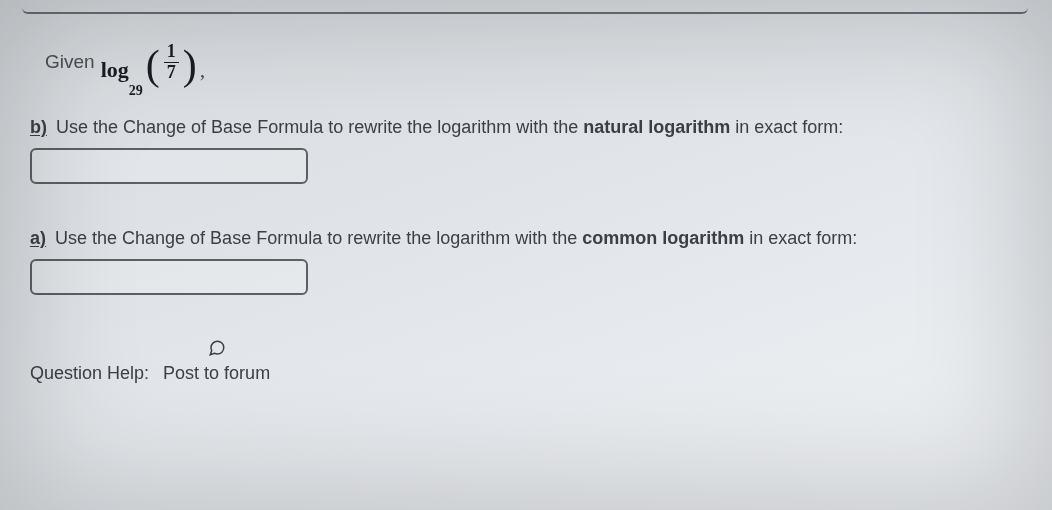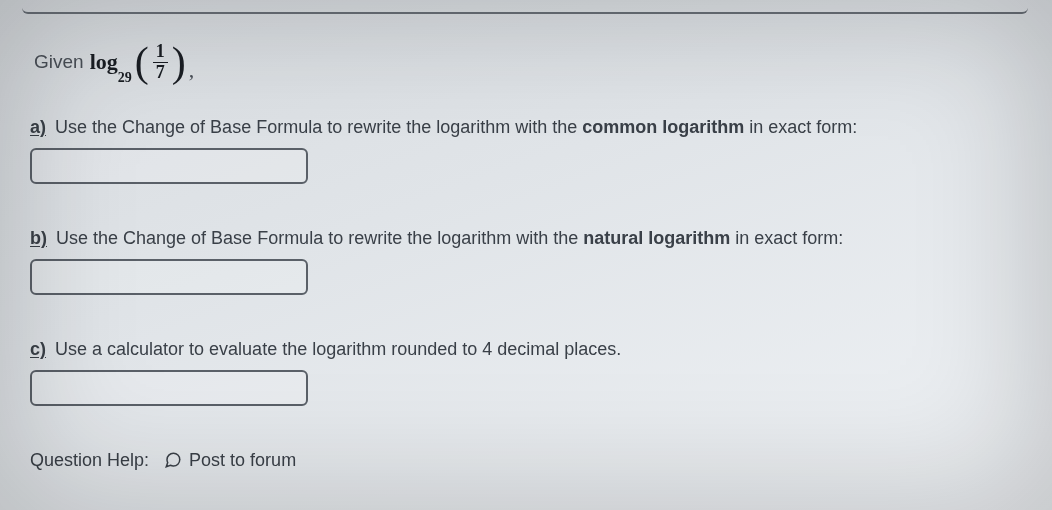--- a/index.html
+++ b/index.html
@@ -29,25 +29,26 @@
     }
     .given-line {
       display: flex;
       align-items: center;
       font-size: 19px;
       color: #4a5058;
       margin: 28px 0 34px 4px;
     }
     .given-text {
       margin-right: 6px;
+      margin-left: 11px;
     }
     .log-wrap {
       font-family: "Times New Roman", serif;
       display: inline-flex;
-      align-items: center;
+      align-items: flex-end;
       font-size: 22px;
       font-weight: bold;
       color: #1a1e24;
     }
     .log-base {
       font-size: 14px;
       position: relative;
       top: 16px;
       margin-right: 3px;
       font-weight: bold;
@@ -116,20 +117,21 @@
       display: flex;
       align-items: flex-end;
       gap: 14px;
       margin-top: 6px;
     }
     .forum-link {
       display: inline-flex;
       align-items: center;
       gap: 6px;
       color: #3a4048;
+      flex-direction: column;
     }
     .chat-icon {
       width: 20px;
       height: 18px;
       display: inline-block;
     }
     .vignette {
       position: absolute;
       inset: 0;
       pointer-events: none;
@@ -152,38 +154,32 @@
         <span class="num">1</span>
         <span class="den">7</span>
       </span>
       <span class="paren">)</span>
     </span>
     <span class="comma">,</span>
   </div>
 
   <div class="part">
     <div class="part-label">
-      <span class="part-letter">a)</span><span> Use the Change of Base Formula to rewrite the logarithm with the </span><span class="bold-term">common logarithm</span><span> in exact form:</span>
-    </div>
-    <input type="text" class="answer-input" style="">
-  </div>
-
-  <div class="part">
-    <div class="part-label">
       <span class="part-letter">b)</span><span> Use the Change of Base Formula to rewrite the logarithm with the </span><span class="bold-term">natural logarithm</span><span> in exact form:</span>
     </div>
     <input type="text" class="answer-input" style="">
   </div>
 
   <div class="part">
     <div class="part-label">
-      <span class="part-letter">c)</span><span> Use a calculator to evaluate the logarithm rounded to 4 decimal places.</span>
+      <span class="part-letter">a)</span><span> Use the Change of Base Formula to rewrite the logarithm with the </span><span class="bold-term">common logarithm</span><span> in exact form:</span>
     </div>
     <input type="text" class="answer-input" style="">
   </div>
+
 
   <div class="help-line">
     <span>Question Help:</span>
     <span class="forum-link">
       <svg class="chat-icon" viewBox="0 0 24 24" fill="none" stroke="#3a4048" stroke-width="2">
         <path d="M21 11.5a8.38 8.38 0 0 1-8.5 8.5 8.5 8.5 0 0 1-3.9-.95L3 21l1.95-5.6A8.38 8.38 0 0 1 4 11.5a8.5 8.5 0 0 1 8.5-8.5 8.38 8.38 0 0 1 8.5 8.5z"></path>
       </svg>
       <span>Post to forum</span>
     </span>
   </div>

